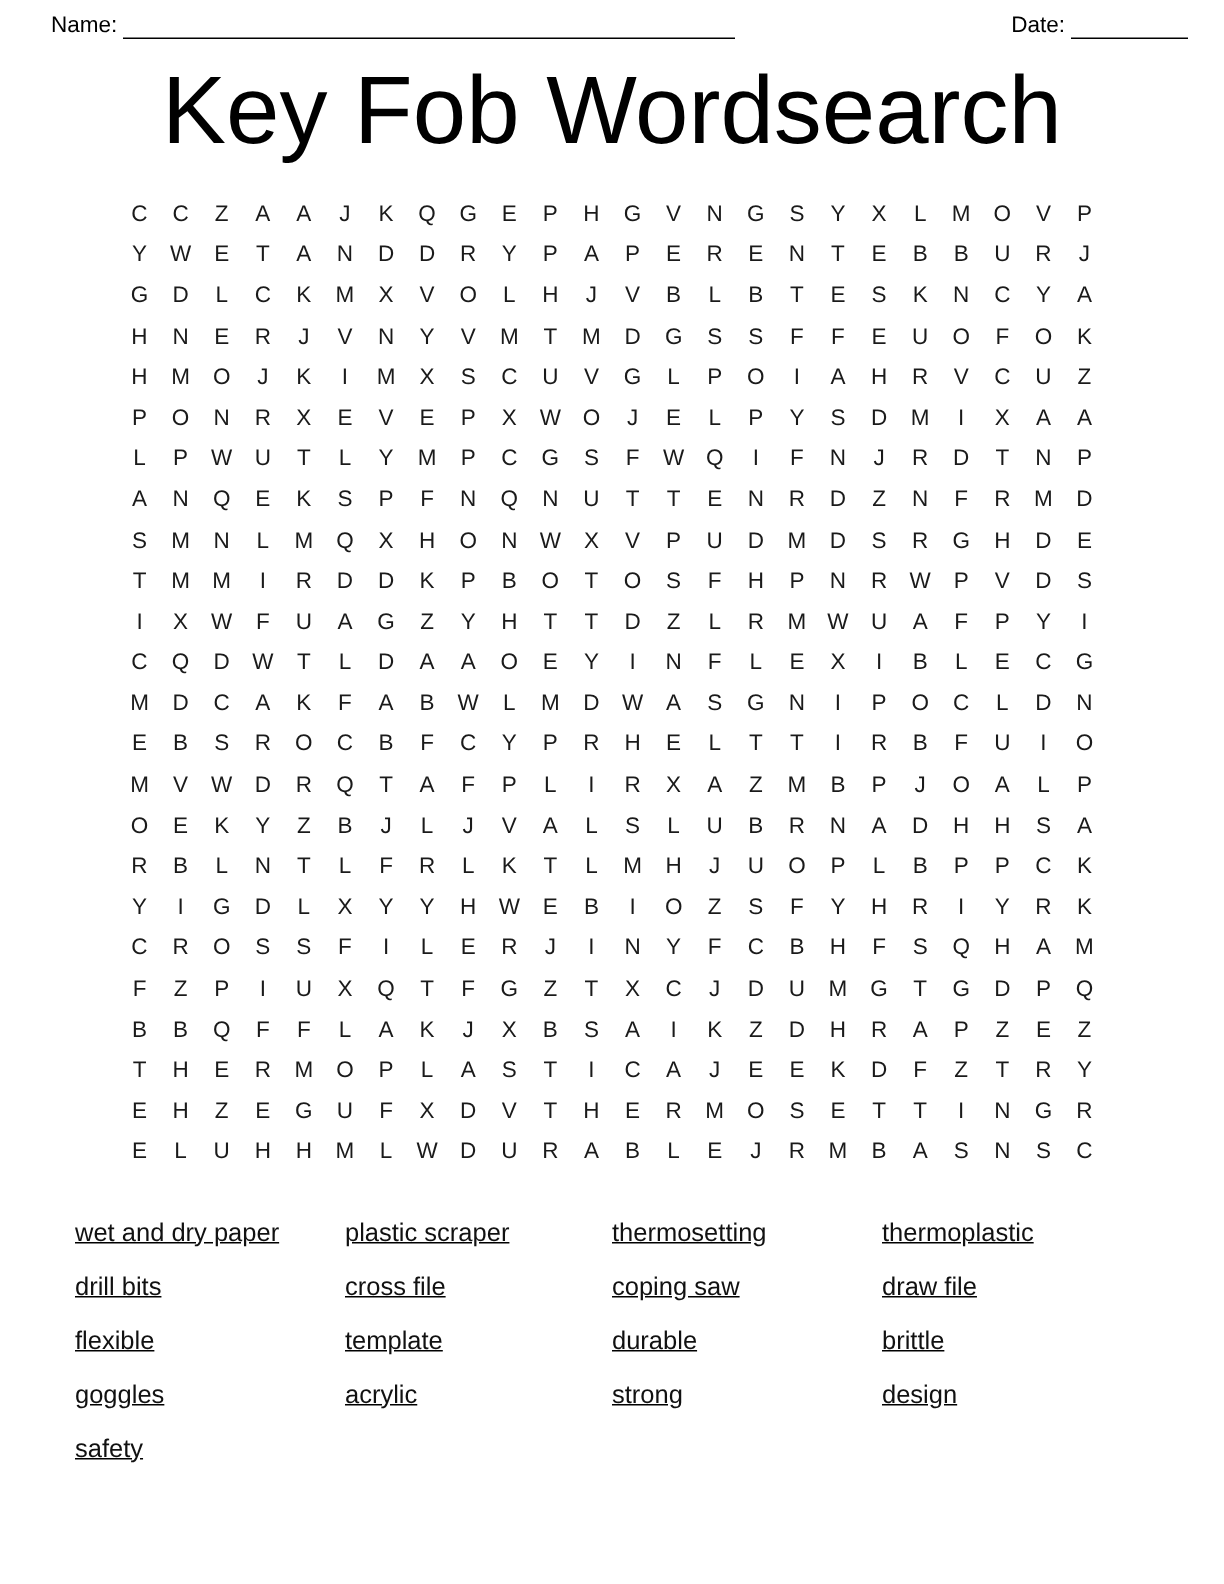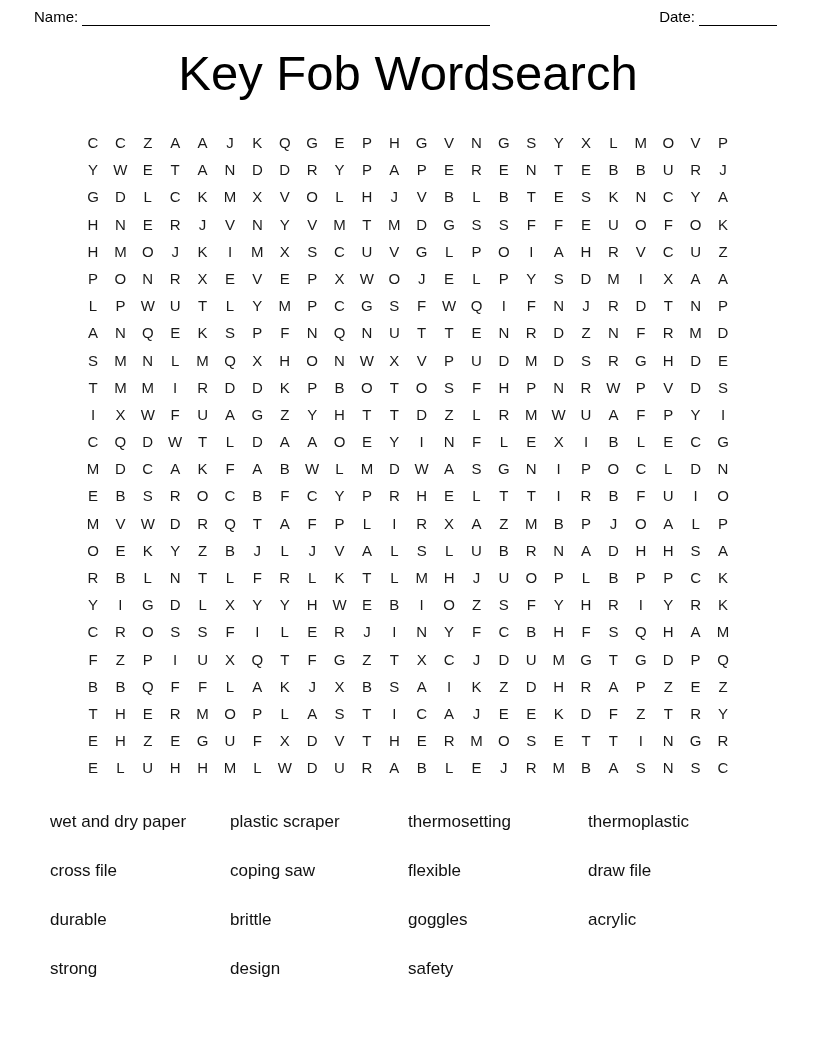--- a/index.html
+++ b/index.html
@@ -14,21 +14,21 @@
     font-family: "Liberation Sans", sans-serif;
     color: #000000;
     position: relative;
     overflow: hidden;
   }
 
   
   .header {
     display: flex;
     align-items: flex-end;
-    padding: 4px 39px 0 34px;
+    padding: 4px 24px 0 34px;
     box-sizing: border-box;
     height: 26px;
     font-size: 15px;
   }
   .field {
     display: flex;
     align-items: flex-end;
     white-space: nowrap;
   }
   .field-label {
@@ -40,21 +40,21 @@
     height: 15px;
     margin-left: 4px;
   }
   .rule-name { width: 408px; }
   .rule-date { width: 78px; }
   .header-spacer { flex: 1 1 auto; min-width: 14px; }
 
   
   .title {
     text-align: center;
-    font-size: 49px;
+    font-size: 64px;
     font-weight: normal;
     letter-spacing: 0px;
     margin: 18px 0 0 0;
     line-height: 58px;
     font-family: "Liberation Sans", sans-serif;
   }
 
   
   .grid-wrap {
     margin-top: 27px;
@@ -74,21 +74,22 @@
     color: #1a1a1a;
     user-select: none;
   }
 
   
   .wordlist {
     margin: 22px auto 0 auto;
     width: 716px;
     display: grid;
     grid-template-columns: 180px 178px 180px 178px;
-    row-gap: 13px;
+    row-gap: 0px;
+    text-decoration: underline;
   }
   .word {
     font-size: 17px;
     line-height: 36px;
     white-space: nowrap;
     color: #111111;
     font-family: "Liberation Sans", sans-serif;
   }
 </style>
 </head>
@@ -687,24 +688,26 @@
       <div class="cell">S</div>
       <div class="cell">C</div>
     </div>
 </div>
 
 <div class="wordlist" id="word-list">
     <div class="word">wet and dry paper</div>
     <div class="word">plastic scraper</div>
     <div class="word">thermosetting</div>
     <div class="word">thermoplastic</div>
+    <div class="word">drill bits</div>
     <div class="word">cross file</div>
     <div class="word">coping saw</div>
+    <div class="word">draw file</div>
     <div class="word">flexible</div>
-    <div class="word">draw file</div>
+    <div class="word">template</div>
     <div class="word">durable</div>
     <div class="word">brittle</div>
     <div class="word">goggles</div>
     <div class="word">acrylic</div>
     <div class="word">strong</div>
     <div class="word">design</div>
     <div class="word">safety</div>
   </div>
 
 </body></html>

